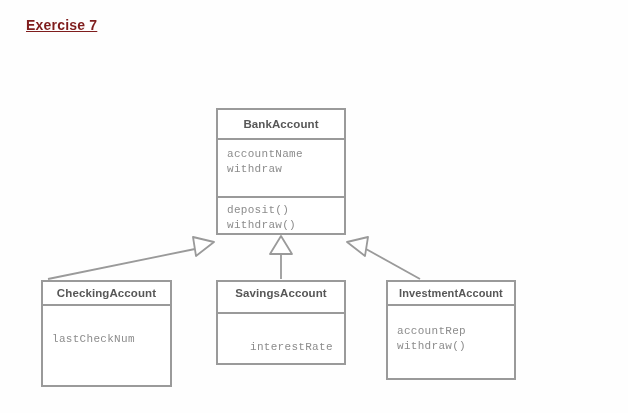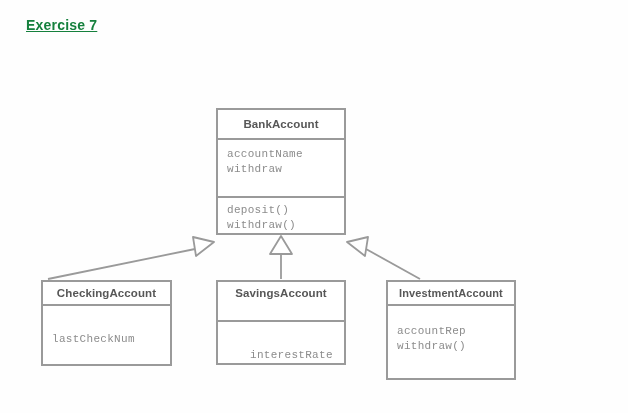--- a/index.html
+++ b/index.html
@@ -26,21 +26,21 @@
   }
 
   
   .heading {
     position: absolute;
     left: 26px;
     top: 17px;
     font-family: "Liberation Sans", sans-serif;
     font-size: 14px;
     font-weight: bold;
-    color: #15803d;
+    color: #7f1d1d;
     text-decoration: underline;
     letter-spacing: 0.2px;
     white-space: nowrap;
   }
 
   
   .diagram {
     position: absolute;
     left: 0;
     top: 0;
@@ -103,33 +103,33 @@
   }
   #box-bankaccount .uml-title { height: 30px; line-height: 28px; }
   #box-bankaccount .comp-attrs { height: 56px; padding-top: 7px; }
   #box-bankaccount .comp-ops   { height: 37px; padding-top: 5px; }
 
   
   #box-checkingaccount {
     left: 41px;
     top: 280px;
     width: 131px;
-    height: 86px;
+    height: 107px;
   }
   #box-checkingaccount .uml-title { height: 24px; line-height: 22px; }
   #box-checkingaccount .comp-attrs { height: 59px; padding-top: 26px; }
 
   
   #box-savingsaccount {
     left: 216px;
     top: 280px;
     width: 130px;
     height: 85px;
   }
-  #box-savingsaccount .uml-title { height: 40px; line-height: 22px; }
+  #box-savingsaccount .uml-title { height: 32px; line-height: 22px; }
   #box-savingsaccount .comp-attrs { height: 59px; padding-top: 26px; padding-left: 32px; }
 
   
   #box-investmentaccount {
     left: 386px;
     top: 280px;
     width: 130px;
     height: 100px;
   }
   #box-investmentaccount .uml-title { height: 24px; line-height: 22px; font-size: 11px; }

